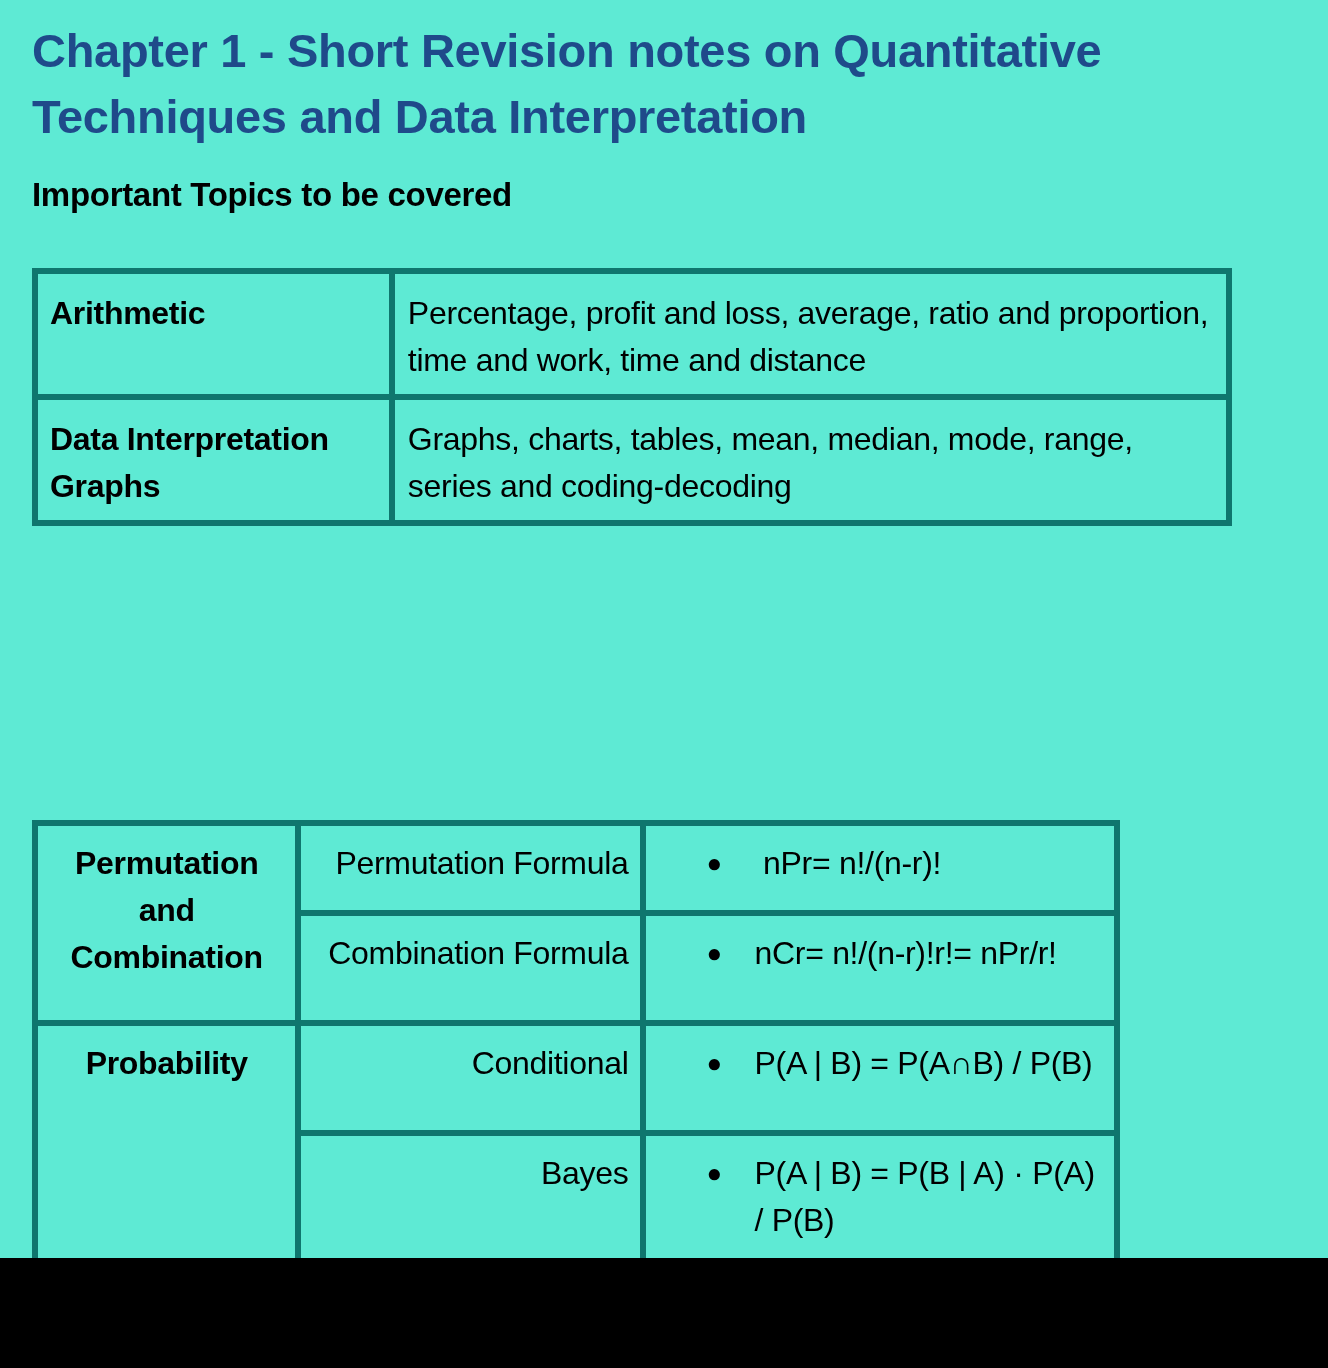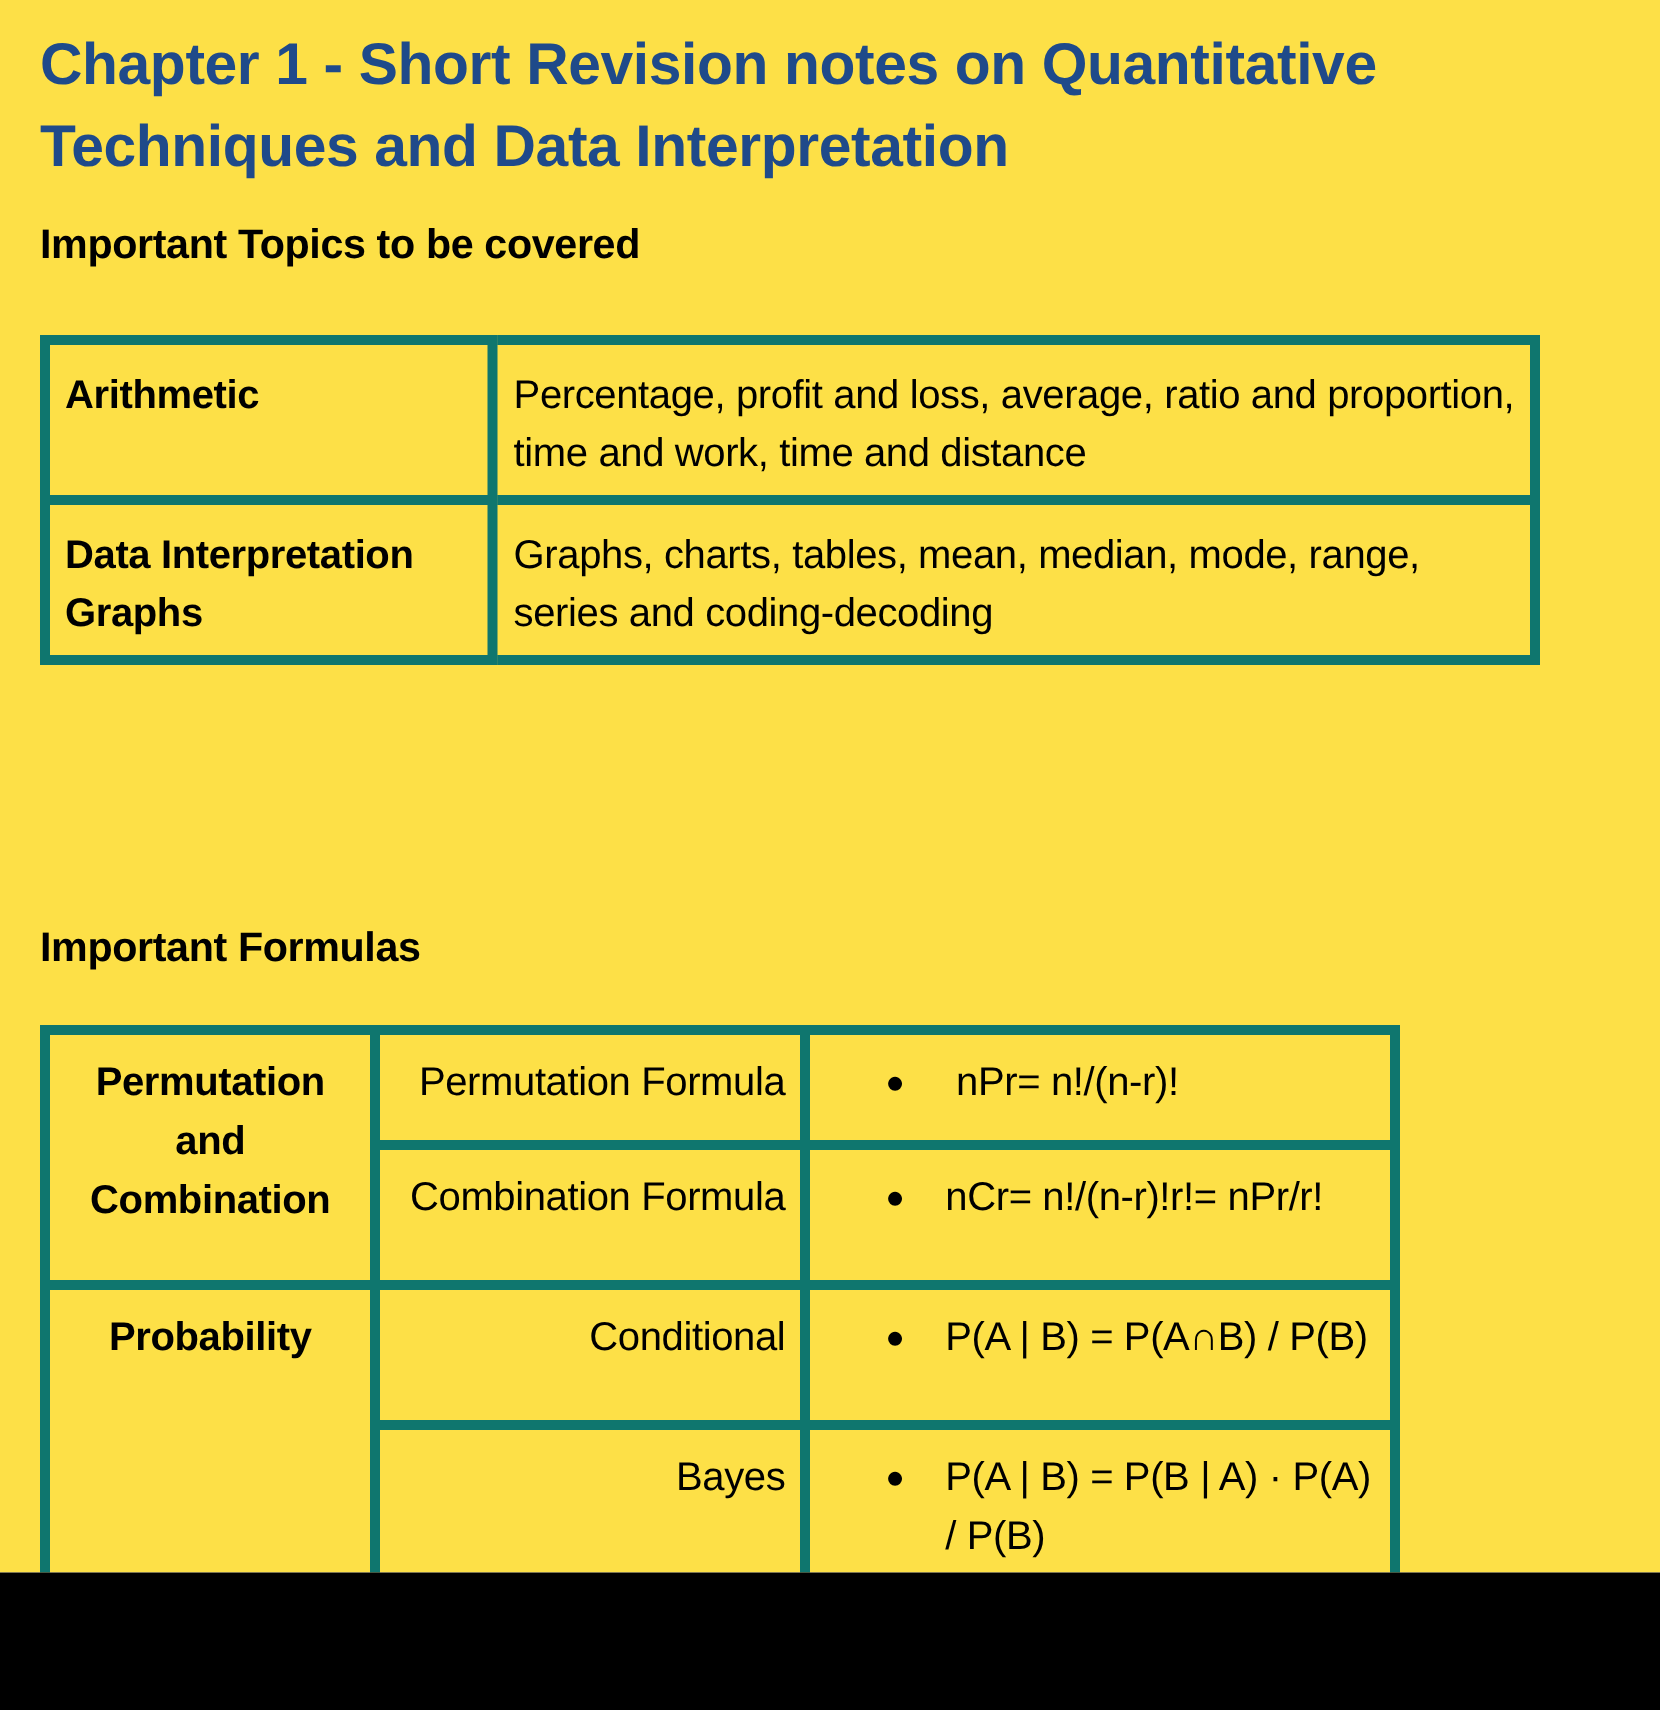--- a/index.html
+++ b/index.html
@@ -1,23 +1,23 @@
 <!DOCTYPE html>
 <html><head>
 <meta charset="utf-8">
 <style>
   html, body { margin:0; padding:0; background:#ffffff; }
   body { width:1328px; height:1368px; position:relative; overflow:hidden; font-family:"Liberation Sans", sans-serif; color:#000; }
-  .page { position:absolute; left:0; top:0; width:1328px; height:1258px; overflow:hidden; background:#fde047; }
+  .page { position:absolute; left:0; top:0; width:1328px; height:1258px; overflow:hidden; background:#5eead4; }
   .title { position:absolute; left:32px; top:18px; width:1240px; margin:0; font-size:47px; line-height:66px; font-weight:bold; color:#1f4a8a; letter-spacing:-0.3px; }
   .h2 { position:absolute; left:32px; margin:0; font-size:33px; font-weight:bold; color:#000; letter-spacing:-0.3px; }
   .h2.t1 { top:176px; }
   .h2.t2 { top:739px; }
   table { border-collapse:collapse; position:absolute; left:32px; }
-  td { border:8px solid #0f766e; vertical-align:top; font-size:32px; line-height:47px; padding:0 12px; letter-spacing:-0.3px; }
+  td { border:6px solid #0f766e; vertical-align:top; font-size:32px; line-height:47px; padding:0 12px; letter-spacing:-0.3px; }
   .topics { top:268px; width:1200px; }
   .topics td { padding-top:16px; padding-bottom:10px; }
   .topics td.k { width:329px; font-weight:bold; }
   .topics td.v { width:817px; padding-left:13px; }
   .formulas { top:820px; width:1088px; }
   .formulas td { padding-top:14px; }
   .formulas td.cat { width:255px; font-weight:bold; text-align:center; }
   .formulas td.name { width:388px;text-align:right; }
   .formulas td.f { width:480px; padding-left:60px; }
   .bul { display:flex; }
@@ -42,21 +42,20 @@
       <td class="k">Arithmetic</td>
       <td class="v">Percentage, profit and loss, average, ratio and proportion, time and work, time and distance</td>
     </tr>
     <tr>
       <td class="k">Data Interpretation Graphs</td>
       <td class="v">Graphs, charts, tables, mean, median, mode, range, series and coding-decoding</td>
     </tr>
   </tbody>
     </table>
 
-  <h2 class="h2 t2">Important Formulas</h2>
 
   <table class="formulas">
     <tbody>
         <tr class="r1">
       <td class="cat" rowspan="2">Permutation and Combination</td>
       <td class="name">Permutation Formula</td>
       <td class="f">
         <div class="bul">
           <span class="dot">●</span>
           <span style="white-space:pre;text-align:right;"> nPr= n!/(n-r)!</span>

